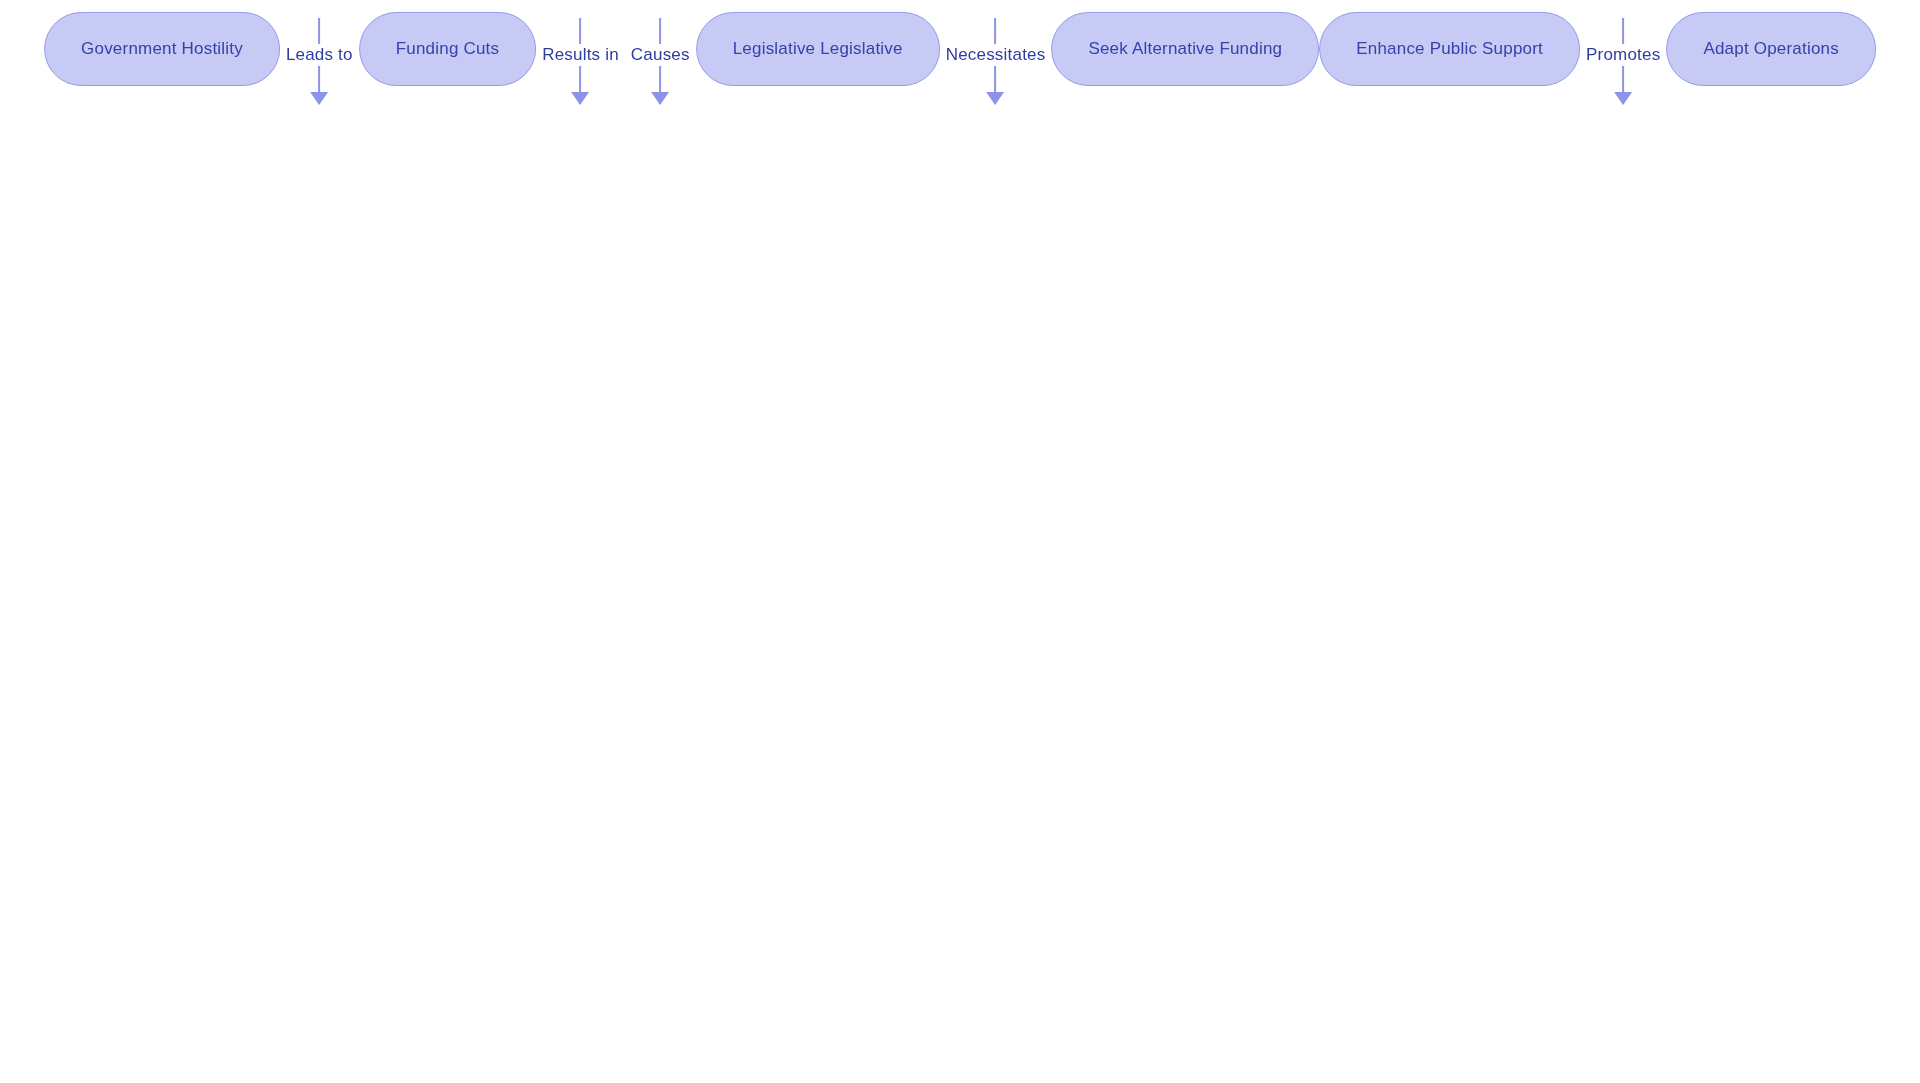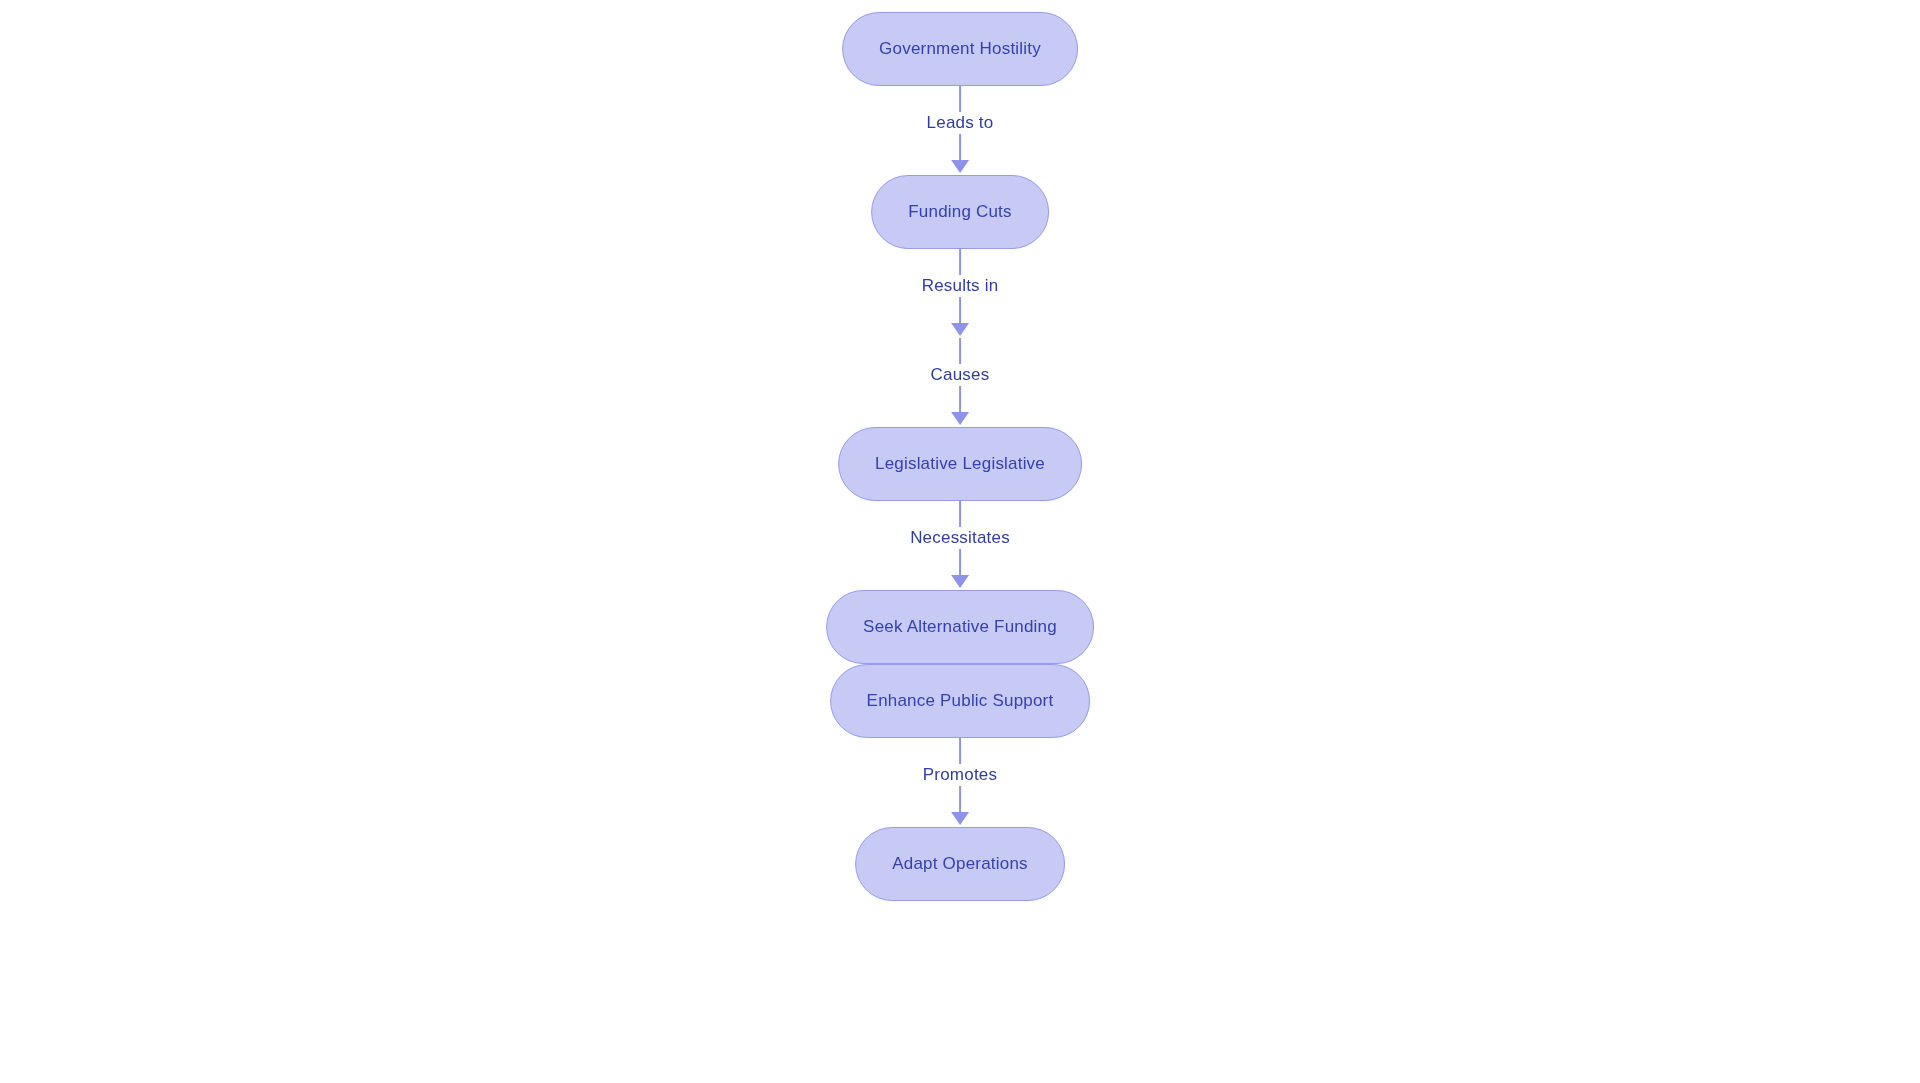--- a/index.html
+++ b/index.html
@@ -19,42 +19,43 @@
     background: var(--background);
     font-family: "Liberation Sans", sans-serif;
     overflow: hidden;
   }
   .flow {
     position: absolute;
     left: 50%;
     top: 12px;
     transform: translateX(-50%);
     display: flex;
-    flex-direction: column;
-    align-items: center;
+    flex-direction: row;
+    align-items: flex-start;
   }
   .node {
     height: 74px;
     border-radius: 37px;
     background: var(--node-fill);
     border: 1px solid var(--node-border);
     display: flex;
     align-items: center;
     justify-content: center;
     padding: 0 36px;
     white-space: nowrap;
     color: var(--node-text);
     font-size: 17px;
     letter-spacing: 0.2px;
   }
   .connector {
     height: 89px;
     display: flex;
     flex-direction: column;
     align-items: center;
+    margin-top: 6px;
   }
   .seg {
     width: 2px;
     background: var(--edge-line);
     flex: 1 1 auto;
   }
   .edge-label {
     color: var(--edge-label-text);
     font-size: 17px;
     line-height: 1.1;

